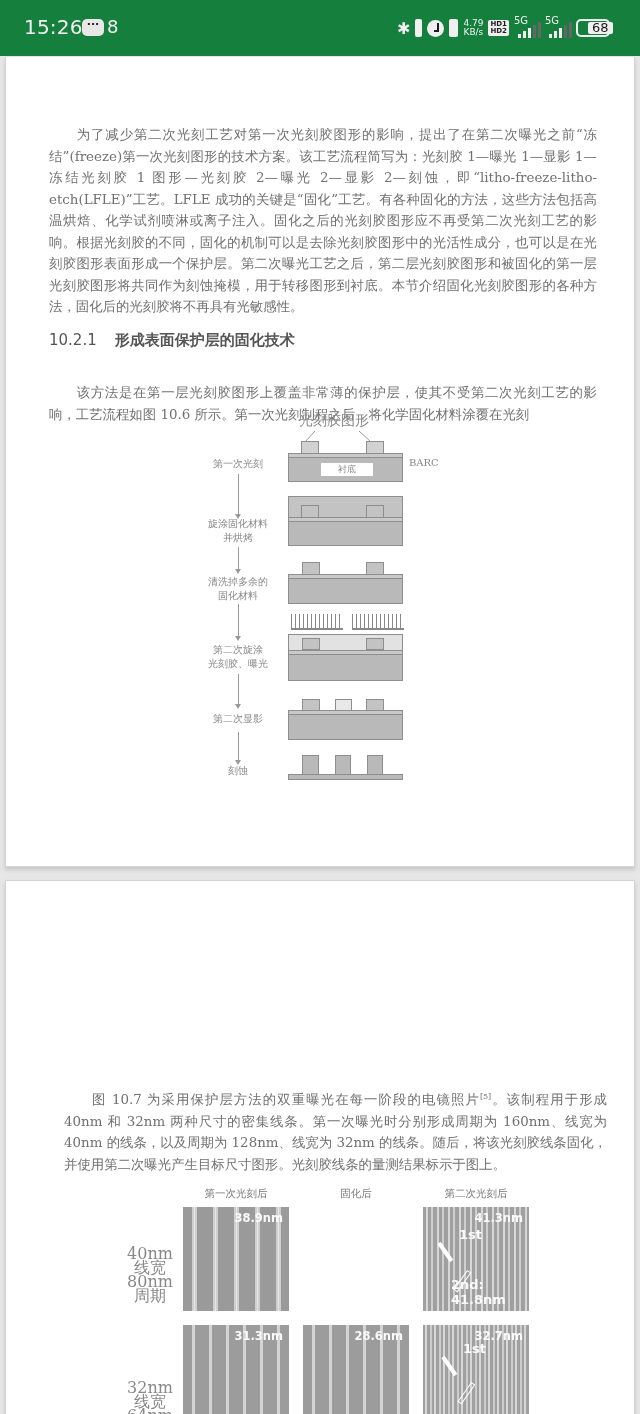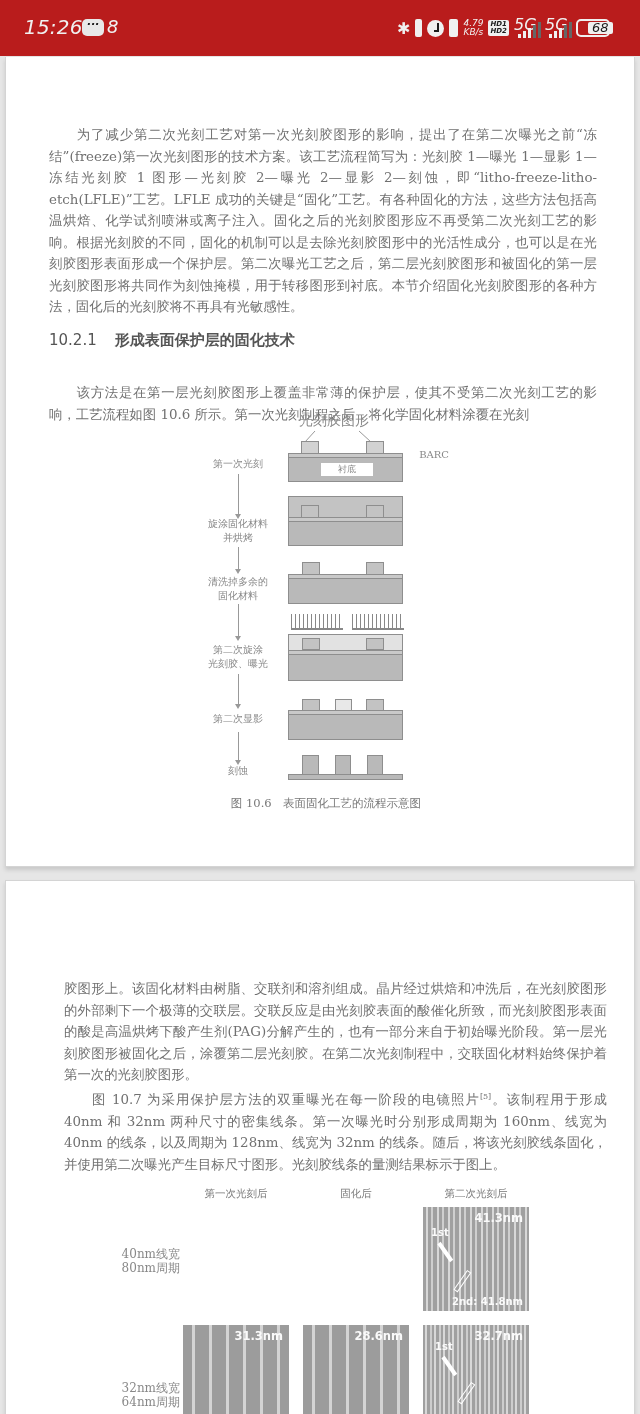--- a/index.html
+++ b/index.html
@@ -1,34 +1,34 @@
 <!DOCTYPE html>
 <html><head>
 <meta charset="utf-8">
 <style>
   * { box-sizing: border-box; margin: 0; padding: 0; }
   html, body { width: 640px; height: 1414px; overflow: hidden; background: #e6e6e6; }
   body { font-family: "DejaVu Serif", "Liberation Serif", serif; color: #6e6e6e; position: relative; }
 
   
-  .statusbar { position: absolute; left: 0; top: 0; width: 640px; height: 56px; background: #b91c1c; color: #f0f0f0; font-family: "DejaVu Sans", "Liberation Sans", sans-serif; font-style: italic; }
+  .statusbar { position: absolute; left: 0; top: 0; width: 640px; height: 56px; background: #15803d; color: #f0f0f0; font-family: "DejaVu Sans", "Liberation Sans", sans-serif; }
   .sb-time { position: absolute; left: 24px; top: 15px; font-size: 20px; letter-spacing: 0.2px; }
   .sb-msg { position: absolute; left: 82px; top: 19px; width: 22px; height: 17px; background: #e8e8e8; border-radius: 5px; color: #1c1c1c; font-size: 11px; font-weight: bold; text-align: center; line-height: 12px; }
   .sb-count { position: absolute; left: 107px; top: 16px; font-size: 18px; }
   .sb-right { position: absolute; right: 30px; top: 14px; height: 28px; display: flex; align-items: center; gap: 5px; }
   .sb-ico { display: inline-block; }
   .bt { font-size: 16px; font-weight: bold; }
   .pill { width: 7px; height: 18px; background: #f0f0f0; border-radius: 2px; }
   .alarm { width: 17px; height: 17px; border-radius: 50%; background: #f0f0f0; position: relative; }
   .alarm::after { content: ""; position: absolute; left: 7px; top: 3px; width: 3px; height: 7px; border-right: 2px solid #1c1c1c; border-bottom: 2px solid #1c1c1c; }
   .vib { width: 9px; height: 18px; background: #f0f0f0; border-radius: 2px; }
   .speed { font-size: 9px; line-height: 9px; text-align: center; }
   .hd { background: #f0f0f0; color: #1c1c1c; font-size: 7px; font-weight: bold; line-height: 7px; padding: 1px 2px; border-radius: 2px; }
   .sig { position: relative; width: 26px; height: 22px; }
-  .sig .lbl { position: absolute; left: 0; top: -2px; font-size: 16px; }
+  .sig .lbl { position: absolute; left: 0; top: -2px; font-size: 10px; }
   .sig .bars { position: absolute; left: 4px; bottom: 1px; display: flex; align-items: flex-end; gap: 2px; }
   .sig .bars i { display: block; width: 3px; background: #f0f0f0; }
   .sig .bars i.dim { background: #666; }
   .battery { width: 34px; height: 18px; border: 2px solid #f0f0f0; border-radius: 5px; position: relative; font-size: 13px; text-align: center; line-height: 14px; padding-left: 10px; }
   .battery::after { content: ""; position: absolute; right: -5px; top: 4px; width: 2px; height: 6px; background: #f0f0f0; border-radius: 1px; }
   .battery span { display: inline-block; background: #f0f0f0; color: #1c1c1c; border-radius: 2px; padding: 0 4px; line-height: 12px; margin-top: 1px; }
 
   
   .page { position: absolute; left: 5px; width: 630px; background: #ffffff; border: 1px solid #d4d4d4; box-shadow: 0 3px 4px #c8c8c8; }
   .page1 { top: 57px; height: 810px; border-top: none; }
@@ -56,29 +56,29 @@
   .rays { position: absolute; height: 16px; background: repeating-linear-gradient(90deg, #888 0 1px, transparent 1px 4px); border-bottom: 2px solid #888; }
 
   
   .runhead { position: absolute; left: 58px; top: 70px; width: 543px; height: 20px; border-bottom: 1px solid #777; font-size: 11.5px; color: #777; }
   .runhead .pn { position: absolute; left: 0; top: 2px; }
   .runhead .bt2 { position: absolute; left: 0; width: 100%; top: 0; text-align: center; font-size: 12.5px; }
 
   
   .fig2 { position: absolute; left: 120px; top: 1185px; width: 420px; height: 229px; }
   .colhead { position: absolute; top: 2px; font-size: 10.5px; color: #777; text-align: center; width: 106px; }
-  .rowlbl { position: absolute; font-size: 12px; color: #888; line-height: 14px; text-align: right; width: 60px; }
+  .rowlbl { position: absolute; font-size: 16px; color: #888; line-height: 14px; text-align: center; width: 60px; }
   .sem { position: absolute; width: 106px; background-color: #979797; overflow: hidden; }
   .sem.r1 { background-image: repeating-linear-gradient(90deg, #9a9a9a 0 9px, #cfcfcf 9px 11px, #e6e6e6 11px 12px, #cfcfcf 12px 14px, #9a9a9a 14px 21px); }
   .sem.r1b { background-image: repeating-linear-gradient(90deg, #9c9c9c 0 10px, #d0d0d0 10px 12px, #e2e2e2 12px 13px, #9c9c9c 13px 21px); }
   .sem.r1c { background-image: repeating-linear-gradient(90deg, #a0a0a0 0 3px, #d8d8d8 3px 5px, #a0a0a0 5px 8px, #cfcfcf 8px 10px, #a0a0a0 10px 11px); padding-left: 28px; }
   .sem.r2 { background-image: repeating-linear-gradient(90deg, #9c9c9c 0 9px, #d4d4d4 9px 12px, #9c9c9c 12px 17px); }
   .sem.r2c { background-image: repeating-linear-gradient(90deg, #a0a0a0 0 2px, #d8d8d8 2px 4px, #a0a0a0 4px 7px, #cdcdcd 7px 9px); }
   .meas { position: absolute; right: 6px; top: 4px; font-family: "DejaVu Sans", "Liberation Sans", sans-serif; font-weight: bold; font-size: 11.5px; color: #fafafa; }
-  .ann { position: absolute; font-family: "DejaVu Sans", "Liberation Sans", sans-serif; font-weight: bold; font-size: 10px; color: #fafafa; }
+  .ann { position: absolute; font-family: "DejaVu Sans", "Liberation Sans", sans-serif; font-weight: bold; font-size: 13px; color: #fafafa; margin-left: 28px; }
   .arrow-solid { position: absolute; width: 4px; height: 22px; background: #fff; transform: rotate(-35deg); transform-origin: top center; }
   .arrow-hollow { position: absolute; width: 5px; height: 24px; border: 1px solid #fff; transform: rotate(35deg); transform-origin: bottom center; }
 </style>
 </head>
 <body>
 
 <div class="statusbar">
   <span class="sb-time">15:26</span>
   <span class="sb-msg">···</span>
   <span class="sb-count">8</span>
@@ -135,21 +135,21 @@
     <svg style="position:absolute; left:110px; top:16px;" width="80" height="16">
       <line x1="14" y1="3" x2="4" y2="14" stroke="#999" stroke-width="1"></line>
       <line x1="58" y1="3" x2="70" y2="14" stroke="#999" stroke-width="1"></line>
     </svg>
 
     <div class="resist" style="left:110px; top:29px; width:18px; height:13px;"></div>
     <div class="resist" style="left:175px; top:29px; width:18px; height:13px;"></div>
     <div class="barc" style="left:97px; top:41px; width:115px; height:5px;"></div>
     <div class="sub" style="left:97px; top:45px; width:115px; height:25px;"></div>
     <div class="txtbox" style="left:130px; top:51px; width:52px; height:13px; line-height:13px;">衬底</div>
-    <div class="flabel" style="left:218px; top:36px; width:40px; text-align:right;">BARC</div>
+    <div class="flabel" style="left:218px; top:44px; width:40px; text-align:left;">BARC</div>
     <div class="flabel" style="left:12px; top:45px;">第一次光刻</div>
 
     <div class="farrow" style="left:47px; top:62px; height:42px;"></div>
 
     <div class="coat" style="left:97px; top:84px; width:115px; height:22px;"></div>
     <div class="resist" style="left:110px; top:93px; width:18px; height:13px; background:#c3c3c3;"></div>
     <div class="resist" style="left:175px; top:93px; width:18px; height:13px; background:#c3c3c3;"></div>
     <div class="barc" style="left:97px; top:105px; width:115px; height:5px;"></div>
     <div class="sub" style="left:97px; top:109px; width:115px; height:25px;"></div>
     <div class="flabel" style="left:12px; top:105px; white-space:pre-line;">旋涂固化材料
@@ -186,45 +186,46 @@
     <div class="flabel" style="left:12px; top:300px;">第二次显影</div>
 
     <div class="farrow" style="left:47px; top:320px; height:30px;"></div>
 
     <div class="sub" style="left:111px; top:343px; width:17px; height:20px;"></div>
     <div class="sub" style="left:144px; top:343px; width:16px; height:20px;"></div>
     <div class="sub" style="left:176px; top:343px; width:16px; height:20px;"></div>
     <div class="sub" style="left:97px; top:362px; width:115px; height:6px;"></div>
     <div class="flabel" style="left:12px; top:352px;">刻蚀</div>
 
-    <div class="caption" style="top:384px; left:-10px;">图 10.6　表面固化工艺的流程示意图</div>
   </div>
 </div>
 
 <div class="page page2">
 
-  <div class="para" style="top:97px; left:58px; width:543px;">胶图形上。该固化材料由树脂、交联剂和溶剂组成。晶片经过烘焙和冲洗后，在光刻胶图形的外部剩下一个极薄的交联层。交联反应是由光刻胶表面的酸催化所致，而光刻胶图形表面的酸是高温烘烤下酸产生剂(PAG)分解产生的，也有一部分来自于初始曝光阶段。第一层光刻胶图形被固化之后，涂覆第二层光刻胶。在第二次光刻制程中，交联固化材料始终保护着第一次的光刻胶图形。</div>
 
   <div class="para" style="top:205px; left:58px; width:543px;"><span class="indent"></span><span>图 10.7 为采用保护层方法的双重曝光在每一阶段的电镜照片</span><sup style="font-size:8px;">[5]</sup><span>。该制程用于形成 40nm 和 32nm 两种尺寸的密集线条。第一次曝光时分别形成周期为 160nm、线宽为 40nm 的线条，以及周期为 128nm、线宽为 32nm 的线条。随后，将该光刻胶线条固化，并使用第二次曝光产生目标尺寸图形。光刻胶线条的量测结果标示于图上。</span></div>
 </div>
 
 <div class="fig2">
   <div class="colhead" style="left:63px;">第一次光刻后</div>
   <div class="colhead" style="left:183px;">固化后</div>
   <div class="colhead" style="left:303px;">第二次光刻后</div>
 
   <div class="rowlbl" style="left:0px; top:62px;">
     <span>40nm线宽</span><br>
     <span>80nm周期</span>
   </div>
   <div class="rowlbl" style="left:0px; top:196px;">
     <span>32nm线宽</span><br>
     <span>64nm周期</span>
   </div>
 
+  <div class="sem r1" style="left:63px; top:22px; height:104px;">
+    <span class="meas">38.9nm</span>
+  </div>
   <div class="sem r1c" style="left:303px; top:22px; height:104px;">
     <span class="meas">41.3nm</span>
     <span class="ann" style="left:8px; top:20px;"><span>1st</span></span>
     <div class="arrow-solid" style="left:14px; top:36px;"></div>
     <div class="arrow-hollow" style="left:30px; top:60px;"></div>
     <span class="ann" style="right:6px; bottom:4px;"><span>2nd</span>: <span>41.8nm</span></span>
   </div>
 
   <div class="sem r2" style="left:63px; top:140px; height:89px;">
     <span class="meas">31.3nm</span>

